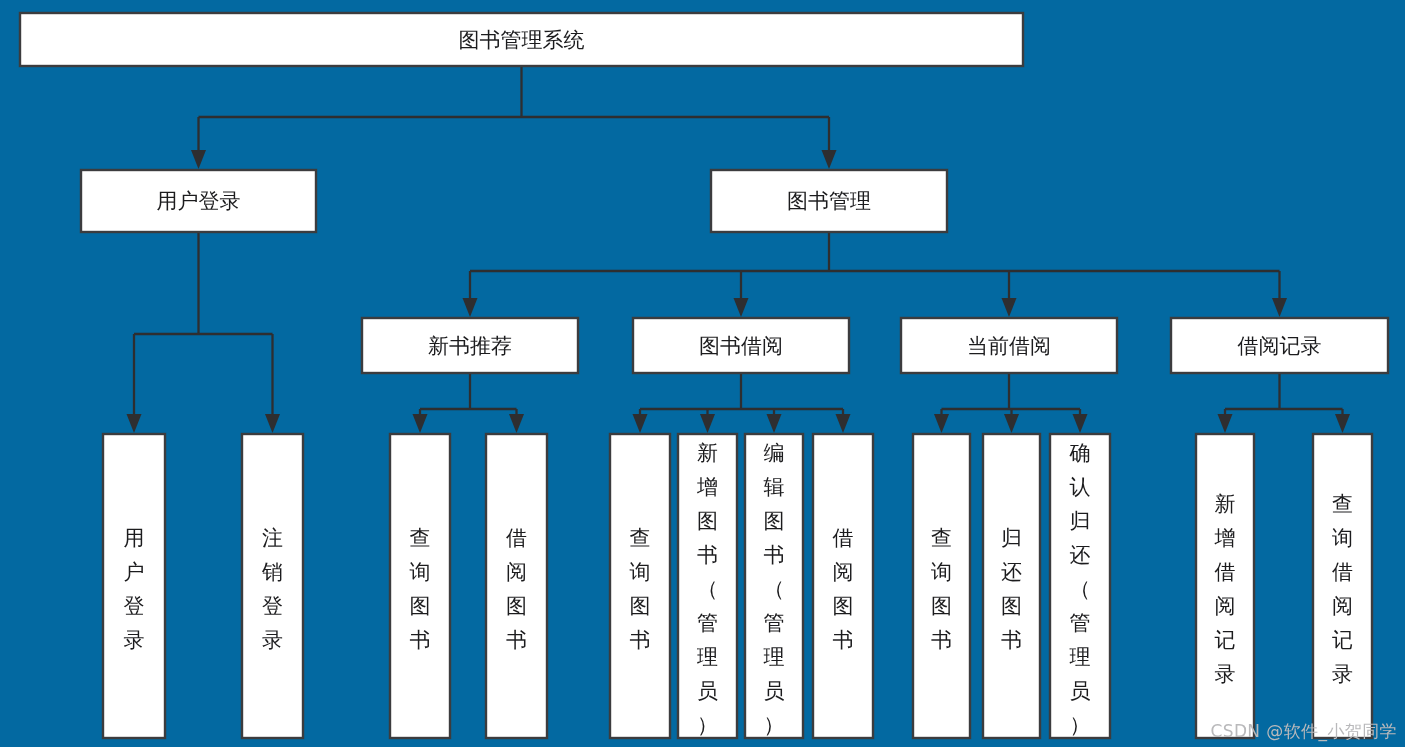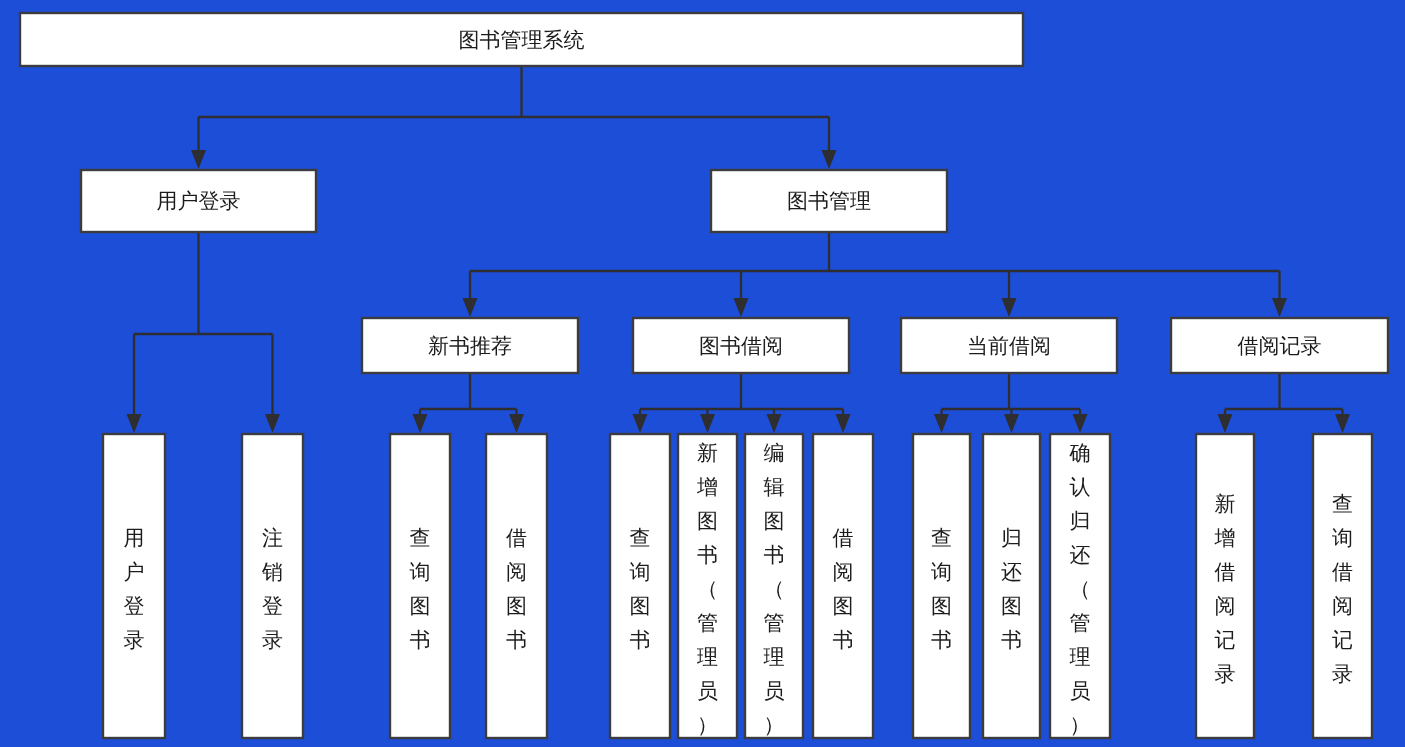--- a/index.html
+++ b/index.html
@@ -11,21 +11,21 @@
   body {
     font-family: "DejaVu Sans", "Liberation Sans", sans-serif;
     width: 1405px;
     height: 747px;
     overflow: hidden;
   }
   #diagram-root {
     position: relative;
     width: 1405px;
     height: 747px;
-    background: #1d4ed8;
+    background: #0369a1;
     text-decoration: underline;
   }
   svg.flow-canvas {
     position: absolute;
     left: 0;
     top: 0;
     width: 1405px;
     height: 747px;
     display: block;
   }
@@ -223,14 +223,15 @@
           <text class="node-label-v" x="1225" y="510.52"><tspan x="1225" dy="0">新</tspan><tspan x="1225" dy="34">增</tspan><tspan x="1225" dy="34">借</tspan><tspan x="1225" dy="34">阅</tspan><tspan x="1225" dy="34">记</tspan><tspan x="1225" dy="34">录</tspan></text>
         </g>
         <g>
           <rect class="node-rect" x="1313" y="434" width="59" height="304"></rect>
           <text class="node-label-v" x="1342.5" y="510.52"><tspan x="1342.5" dy="0">查</tspan><tspan x="1342.5" dy="34">询</tspan><tspan x="1342.5" dy="34">借</tspan><tspan x="1342.5" dy="34">阅</tspan><tspan x="1342.5" dy="34">记</tspan><tspan x="1342.5" dy="34">录</tspan></text>
         </g>
       </g>
 
   </svg>
 
+  <div class="watermark-text">CSDN @软件_小贺同学</div>
 
 </div>
 
 </body></html>

